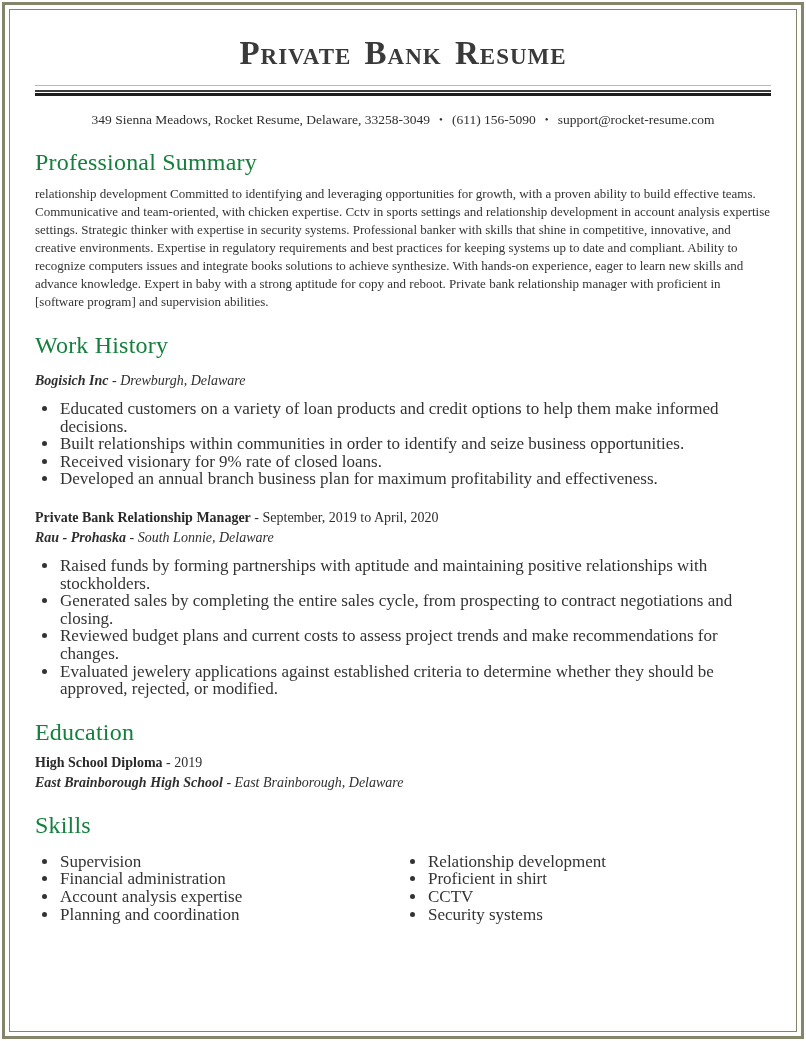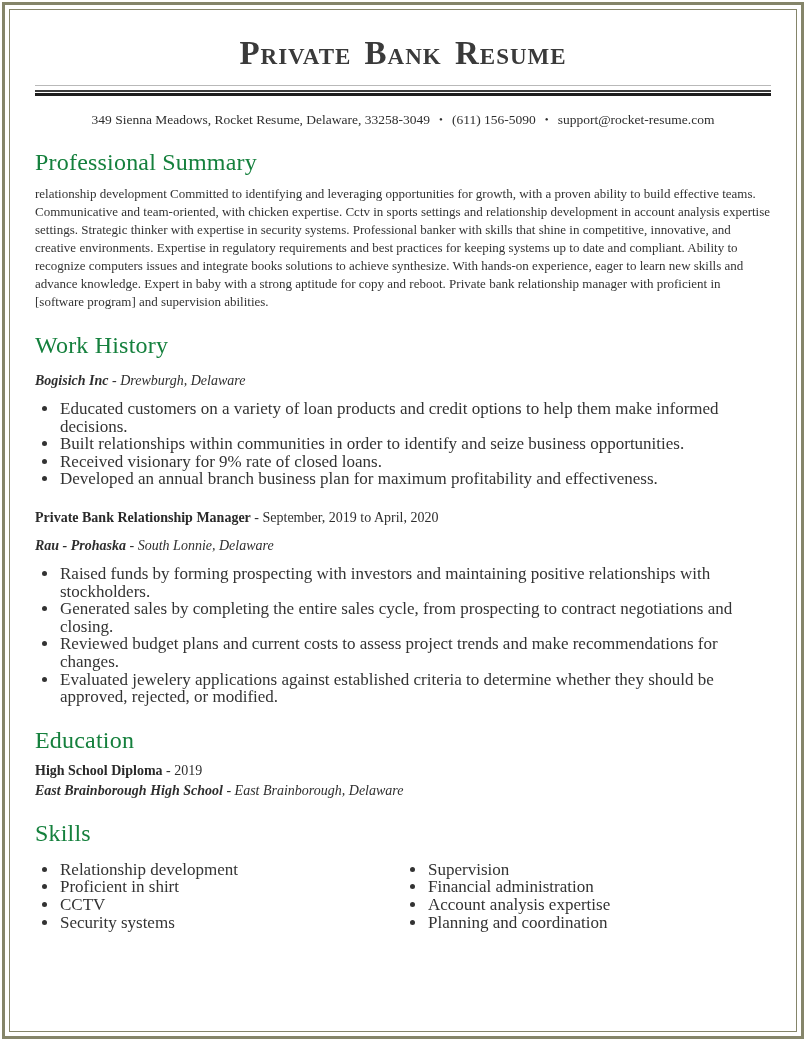--- a/index.html
+++ b/index.html
@@ -57,21 +57,21 @@
   p.body-text {
     font-size: 13px;
     line-height: 18px;
     color: #333;
     text-align: left;
   }
   .job { margin-top: 14px; }
   .job + .job { margin-top: 22px; }
   .job-title-line { font-size: 14px; color: #2e2e2e; }
   .job-title-line .job-title { font-weight: bold; color: #2a2a2a; }
-  .company-line { font-size: 14px; font-style: italic; color: #2e2e2e; margin-top: 12px; }
+  .company-line { font-size: 14px; font-style: italic; color: #2e2e2e; margin-top: 4px; }
   .company-line .company { font-weight: bold; }
   ul.bullets {
     margin-top: 11px;
     padding-left: 24px;
     list-style: disc;
   }
   ul.bullets li {
     font-size: 17px;
     line-height: 17.6px;
     color: #333;
@@ -128,21 +128,21 @@
     </div>
 
     <div class="job">
       <p class="job-title-line">
         <span class="job-title">Private Bank Relationship Manager</span><span> - </span><span>September, 2019 to April, 2020</span>
       </p>
       <p class="company-line">
         <span class="company">Rau - Prohaska</span><span> - </span><span>South Lonnie, Delaware</span>
       </p>
       <ul class="bullets">
-        <li>Raised funds by forming prospecting with investors and maintaining positive relationships with stockholders.</li>
+        <li>Raised funds by forming partnerships with aptitude and maintaining positive relationships with stockholders.</li>
         <li>Generated sales by completing the entire sales cycle, from prospecting to contract negotiations and closing.</li>
         <li>Reviewed budget plans and current costs to assess project trends and make recommendations for changes.</li>
         <li>Evaluated jewelery applications against established criteria to determine whether they should be approved, rejected, or modified.</li>
       </ul>
     </div>
   </section>
 
   <section class="education">
     <h2 class="section-heading">Education</h2>
     <p class="edu-line1">
@@ -151,31 +151,31 @@
     <p class="edu-line2">
       <span class="school">East Brainborough High School</span><span> - </span><span>East Brainborough, Delaware</span>
     </p>
   </section>
 
   <section class="skills">
     <h2 class="section-heading">Skills</h2>
     <div class="two-col">
       <div class="col">
         <ul class="bullets">
+          <li>Supervision</li>
+          <li>Financial administration</li>
+          <li>Account analysis expertise</li>
+          <li>Planning and coordination</li>
+        </ul>
+      </div>
+      <div class="col">
+        <ul class="bullets">
           <li>Relationship development</li>
           <li>Proficient in shirt</li>
           <li>CCTV</li>
           <li>Security systems</li>
-        </ul>
-      </div>
-      <div class="col">
-        <ul class="bullets">
-          <li>Supervision</li>
-          <li>Financial administration</li>
-          <li>Account analysis expertise</li>
-          <li>Planning and coordination</li>
         </ul>
       </div>
     </div>
   </section>
 
 
 </div>
 
 </body></html>

